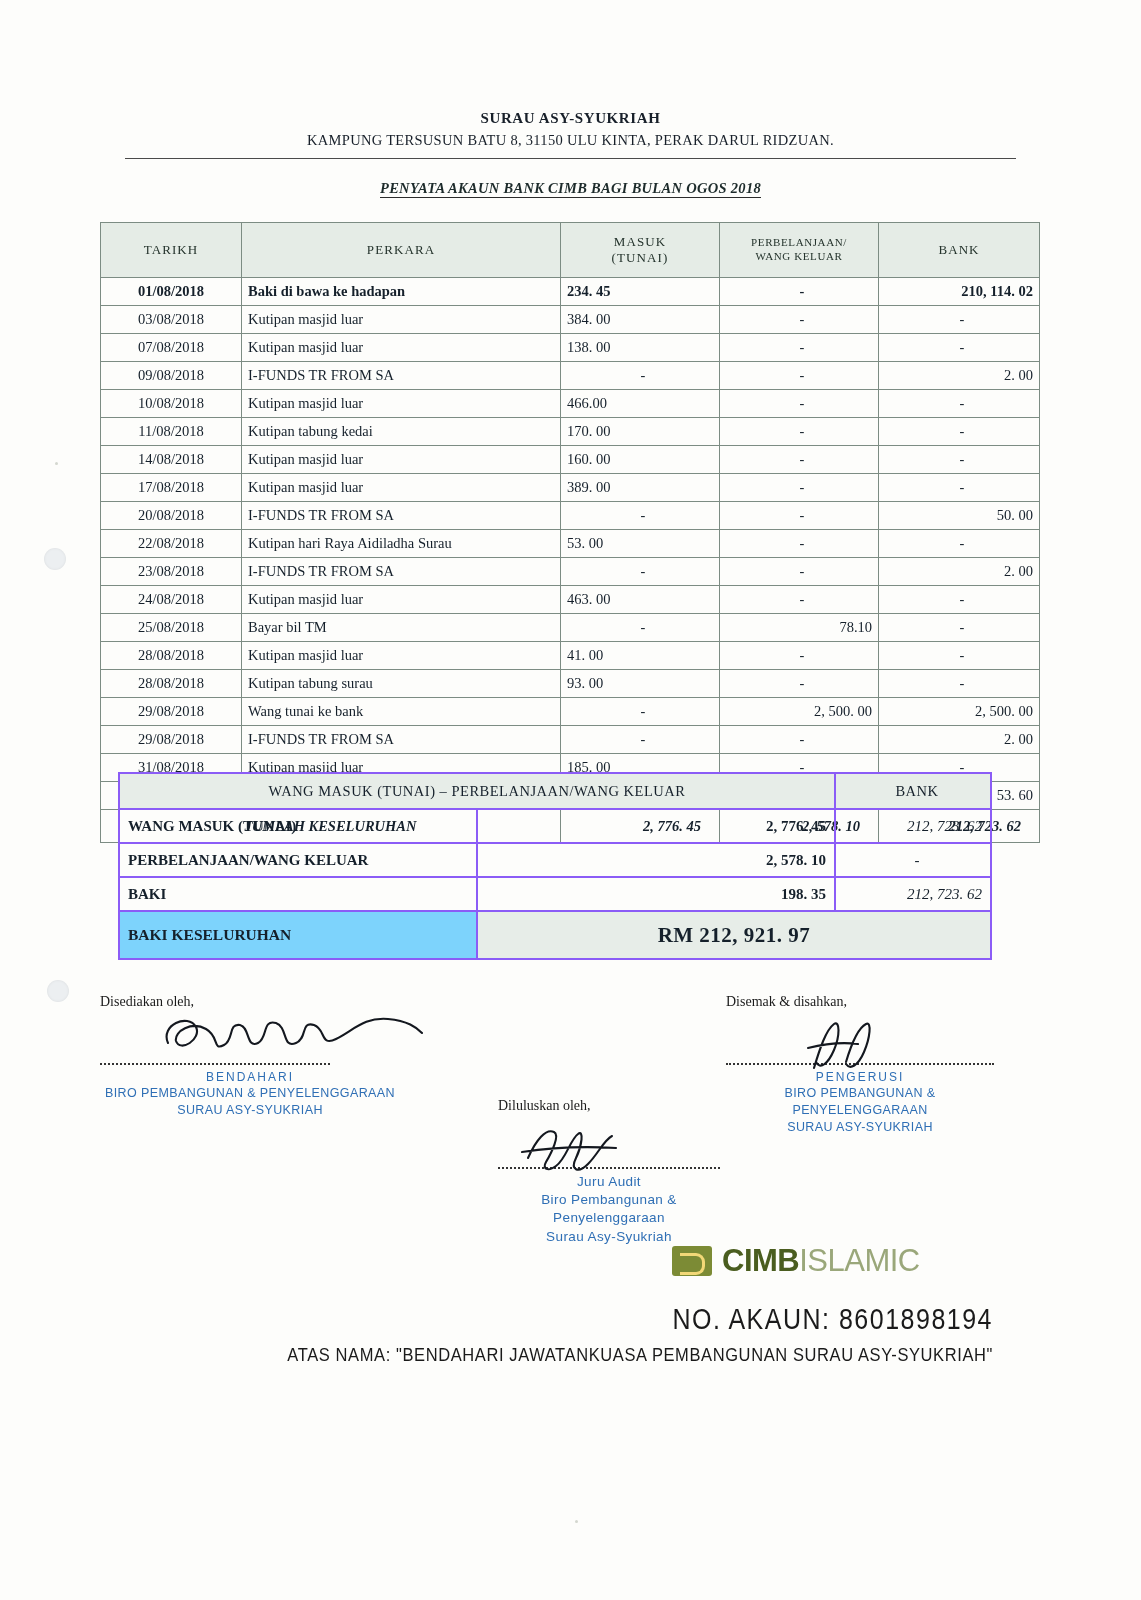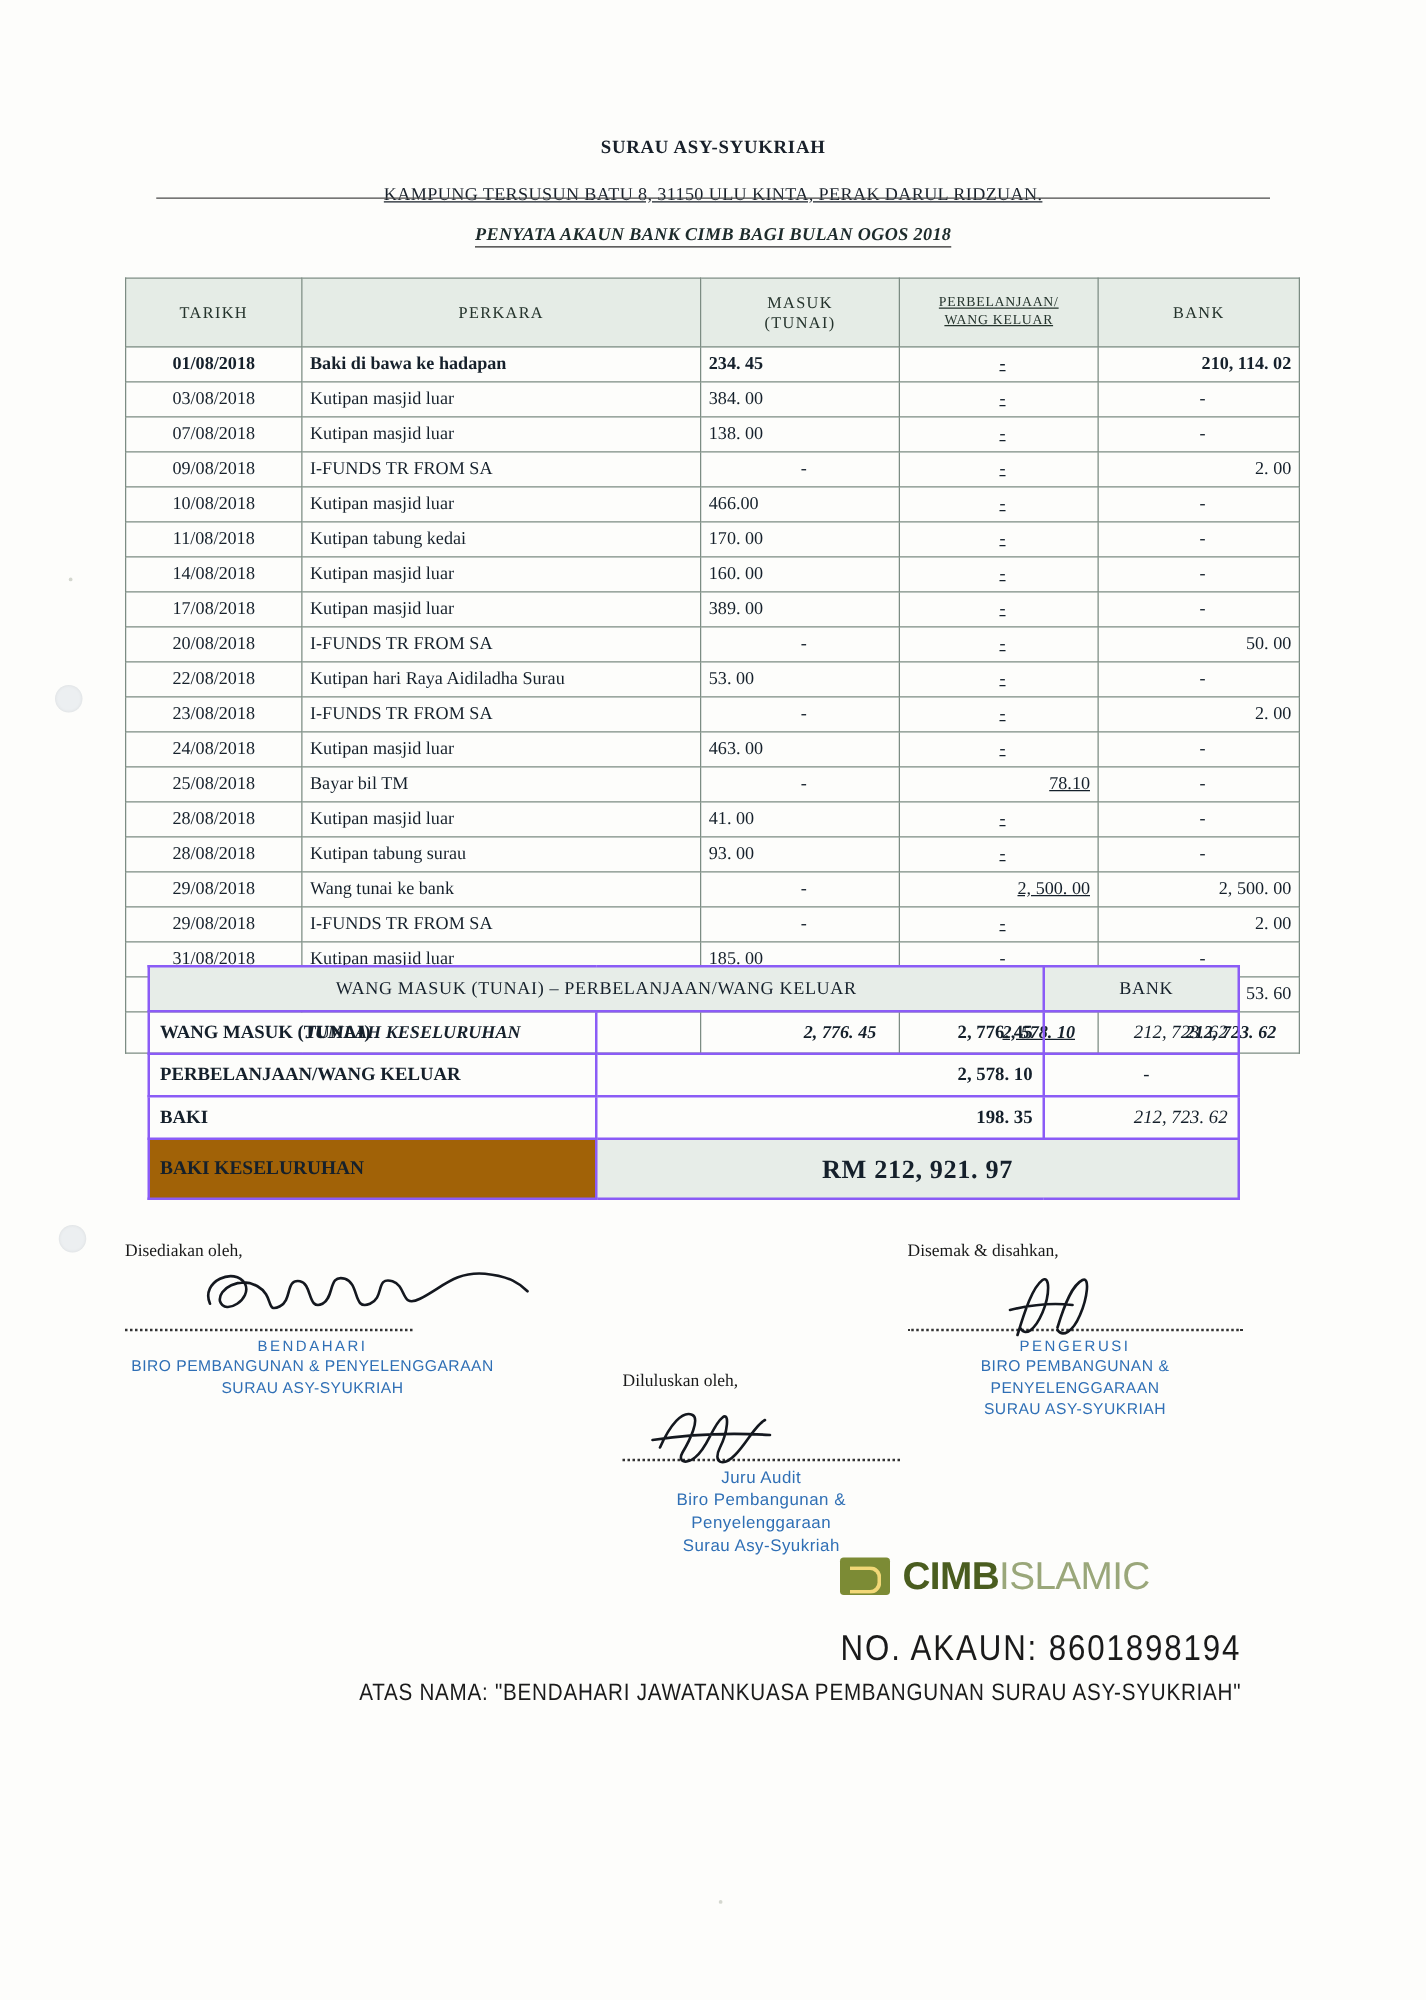--- a/index.html
+++ b/index.html
@@ -45,23 +45,22 @@
   }
   .org-name {
     font-weight: bold;
     font-size: 15px;
     letter-spacing: 0.6px;
     color: #18202a;
   }
   .org-addr {
     font-size: 14.5px;
     letter-spacing: 0.3px;
-    margin-top: 21px;
+    margin-top: 5px;
     color: #18202a;
-    text-decoration: underline;
   }
   .rule {
     position: absolute;
     left: 125px;
     right: 125px;
     top: 158px;
     border-top: 1px solid #4a4a4a;
   }
   .stmt-title {
     position: absolute;
@@ -107,21 +106,21 @@
     line-height: 1.25;
     color: #24332c;
   }
   .main-table thead th.small {
     font-size: 11px;
     letter-spacing: 0.6px;
   }
   .c-date { width: 128px; text-align: center; }
   .c-desc { width: 306px; text-align: left; padding-left: 10px; }
   .c-in   { width: 146px; text-align: left; padding-right: 22px; }
-  .c-out  { width: 146px; text-align: right; padding-right: 22px; text-decoration: underline; }
+  .c-out  { width: 146px; text-align: right; padding-right: 22px; }
   .c-bank { width: 148px; text-align: right; padding-right: 16px; }
   .dash { text-align: center !important; padding-right: 0 !important; }
   .row-first td { font-weight: bold; }
   .total-row td {
     font-weight: bold;
     font-style: italic;
     text-align: center;
     height: 28px;
   }
   .total-row td.num { text-align: right; padding-right: 18px; font-style: italic; }
@@ -147,21 +146,21 @@
     height: 28px;
   }
   .sum-label { width: 468px; font-weight: bold; }
   .sum-val { width: 260px; text-align: right; padding-right: 20px; font-weight: bold; }
   .sum-bank { width: 146px; text-align: right; padding-right: 14px; font-style: italic; }
   .sum-bank.center { text-align: center; padding-right: 0; font-style: normal; }
   .grand td {
     background: #e7ede8;
     height: 40px;
   }
-  .grand .sum-label { font-weight: bold; font-size: 15.5px; background: #a16207; }
+  .grand .sum-label { font-weight: bold; font-size: 15.5px; background: #7dd3fc; }
   .grand .grand-val {
     text-align: center;
     font-weight: bold;
     font-size: 21px;
     letter-spacing: 0.5px;
     background: #e7ede8;
   }
 
   
   .sig {

